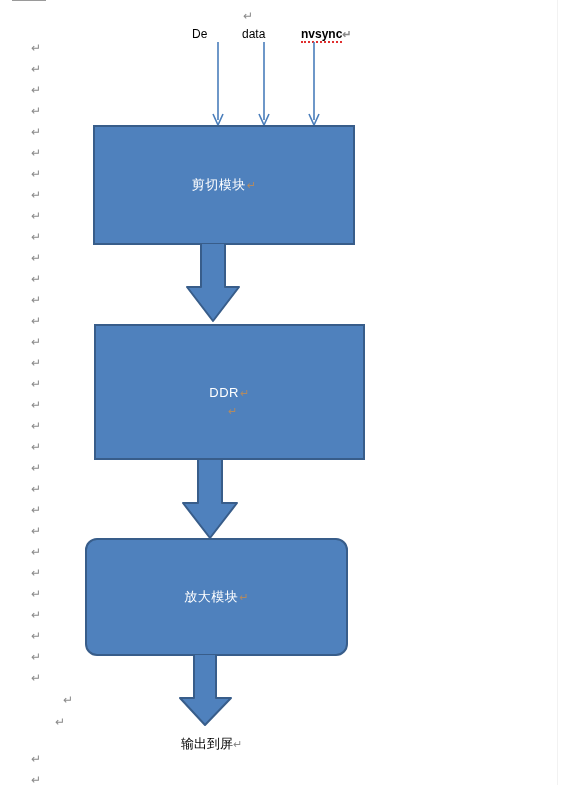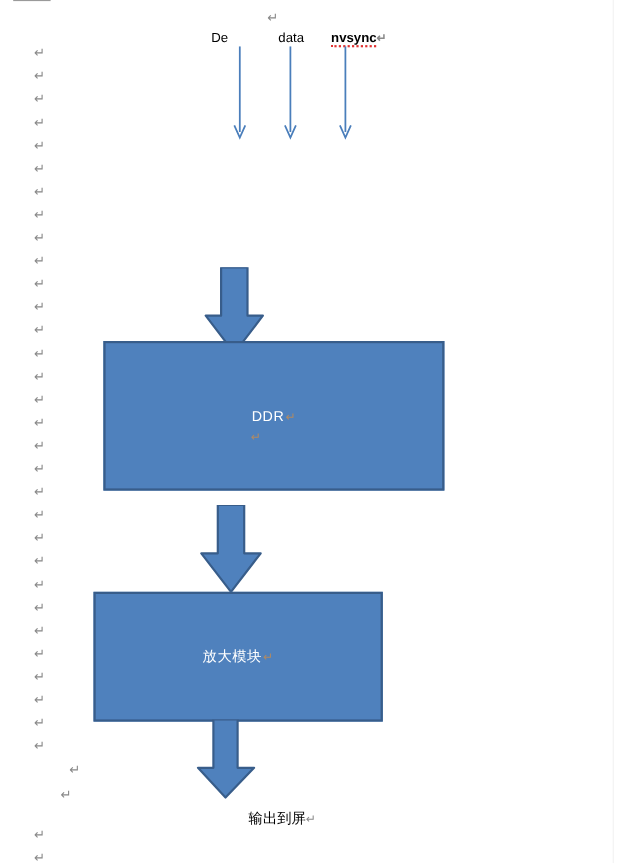--- a/index.html
+++ b/index.html
@@ -102,21 +102,20 @@
     padding-bottom: 0px;
   }
 
   
   .output-label {
     position: absolute;
     font-size: 13px;
     font-family: "Liberation Sans", sans-serif;
     color: #000000;
     white-space: nowrap;
-    margin-left: 45px;
   }
   .output-label .pmark {
     color: #8a8a8a;
     font-family: "Liberation Serif", serif;
     font-size: 11px;
   }
 </style>
 </head>
 <body>
 
@@ -160,55 +159,58 @@
       <div class="pilcrow" style="left: 31px; top: 753px;">↵</div>
       <div class="pilcrow" style="left: 31px; top: 774px;">↵</div>
       <div class="pilcrow" style="left: 63px; top: 694px;">↵</div>
       <div class="pilcrow" style="left: 55px; top: 716px;">↵</div>
       <div class="pilcrow" style="left: 243px; top: 10px;">↵</div>
     </div>
 
   <div class="input-label" style="left:192px; top:27px;">
     <span>De</span>
   </div>
-  <div class="input-label" style="left:253px; top:27px;">
+  <div class="input-label" style="left:242px; top:27px;">
     <span>data</span>
   </div>
   <div class="input-label" style="left:301px; top:27px;font-weight:bold;">
     <span class="misspelled">nvsync</span><span class="pmark">↵</span>
   </div>
 
   <svg class="thin-arrow" style="left:205px; top:42px;" width="30" height="86">
     <line x1="13" y1="0" x2="13" y2="78" stroke="#4a7ebb" stroke-width="1.6"></line>
     <polyline points="8,72 13,83 18,72" fill="none" stroke="#4a7ebb" stroke-width="1.6"></polyline>
   </svg>
   <svg class="thin-arrow" style="left:251px; top:42px;" width="30" height="86">
     <line x1="13" y1="0" x2="13" y2="78" stroke="#4a7ebb" stroke-width="1.6"></line>
     <polyline points="8,72 13,83 18,72" fill="none" stroke="#4a7ebb" stroke-width="1.6"></polyline>
   </svg>
   <svg class="thin-arrow" style="left:301px; top:42px;" width="30" height="86">
     <line x1="13" y1="0" x2="13" y2="78" stroke="#4a7ebb" stroke-width="1.6"></line>
     <polyline points="8,72 13,83 18,72" fill="none" stroke="#4a7ebb" stroke-width="1.6"></polyline>
   </svg>
 
+  <div class="proc-box" style="left:93px; top:125px; width:262px; height:120px;">
+    <span class="proc-label"><span>剪切模块</span><span class="pmark">↵</span></span>
+  </div>
 
   <svg class="block-arrow" style="left:185px; top:243px;" width="56" height="84">
     <polygon points="16,0 40,0 40,44 54,44 28,78 2,44 16,44" fill="#4f81bd" stroke="#385d8a" stroke-width="2" stroke-linejoin="round"></polygon>
   </svg>
 
-  <div class="proc-box" style="left:94px; top:310px; width:310px; height:136px;">
+  <div class="proc-box" style="left:94px; top:324px; width:271px; height:136px;">
     <span class="proc-label"><span>DDR</span><span class="pmark">↵</span></span>
     <span class="box-extra-pilcrow" style="left:132px; top:79px;">↵</span>
   </div>
 
   <svg class="block-arrow" style="left:181px; top:459px;" width="58" height="84">
     <polygon points="17,0 41,0 41,44 56,44 29,79 2,44 17,44" fill="#4f81bd" stroke="#385d8a" stroke-width="2" stroke-linejoin="round"></polygon>
   </svg>
 
-  <div class="proc-box" style="left:85px; top:538px; width:263px; height:118px;">
+  <div class="proc-box" style="left:85px; top:538px; width:263px; height:118px;border-radius:12px;">
     <span class="proc-label"><span>放大模块</span><span class="pmark">↵</span></span>
   </div>
 
   <svg class="block-arrow" style="left:178px; top:654px;" width="56" height="76">
     <polygon points="16,0 38,0 38,44 53,44 27,71 2,44 16,44" fill="#4f81bd" stroke="#385d8a" stroke-width="2" stroke-linejoin="round"></polygon>
   </svg>
 
   <div class="output-label" style="left:181px; top:735px;">
     <span>输出到屏</span><span class="pmark">↵</span>
   </div>

